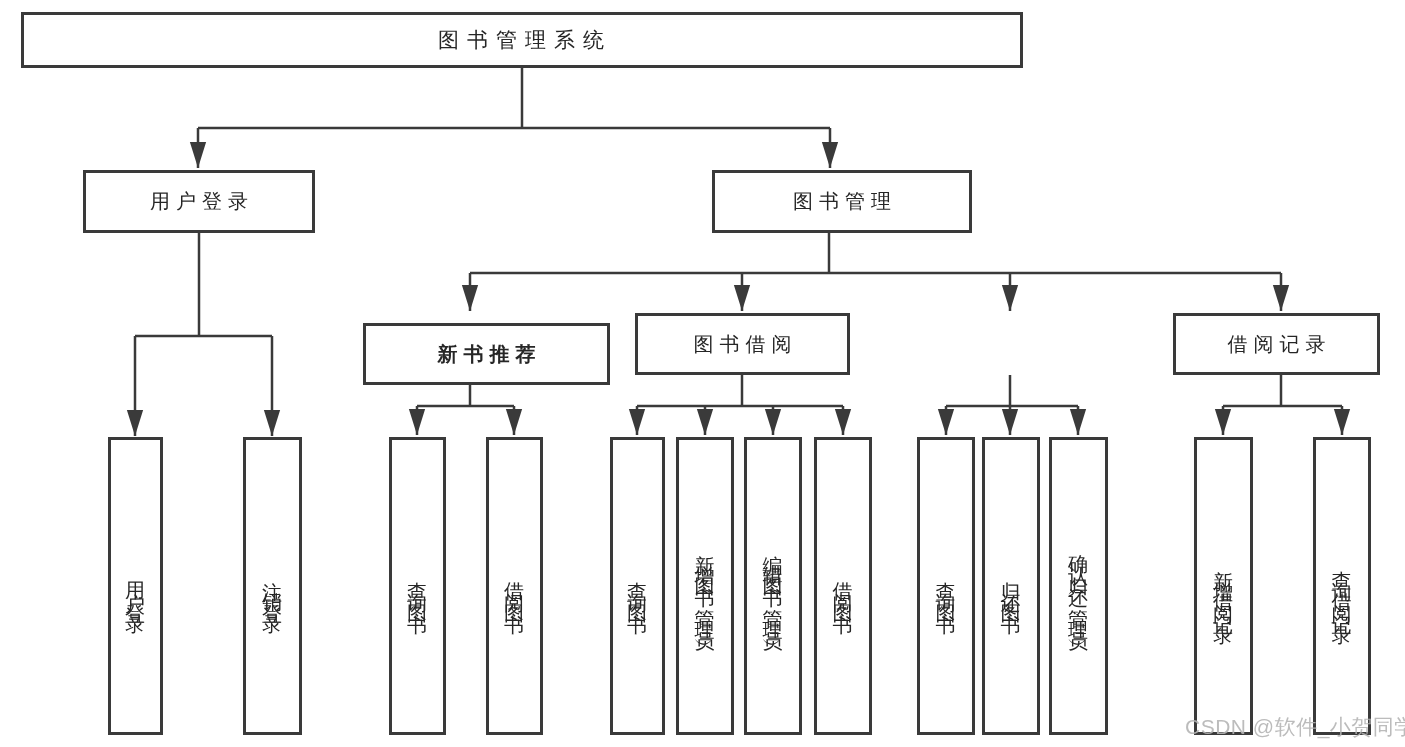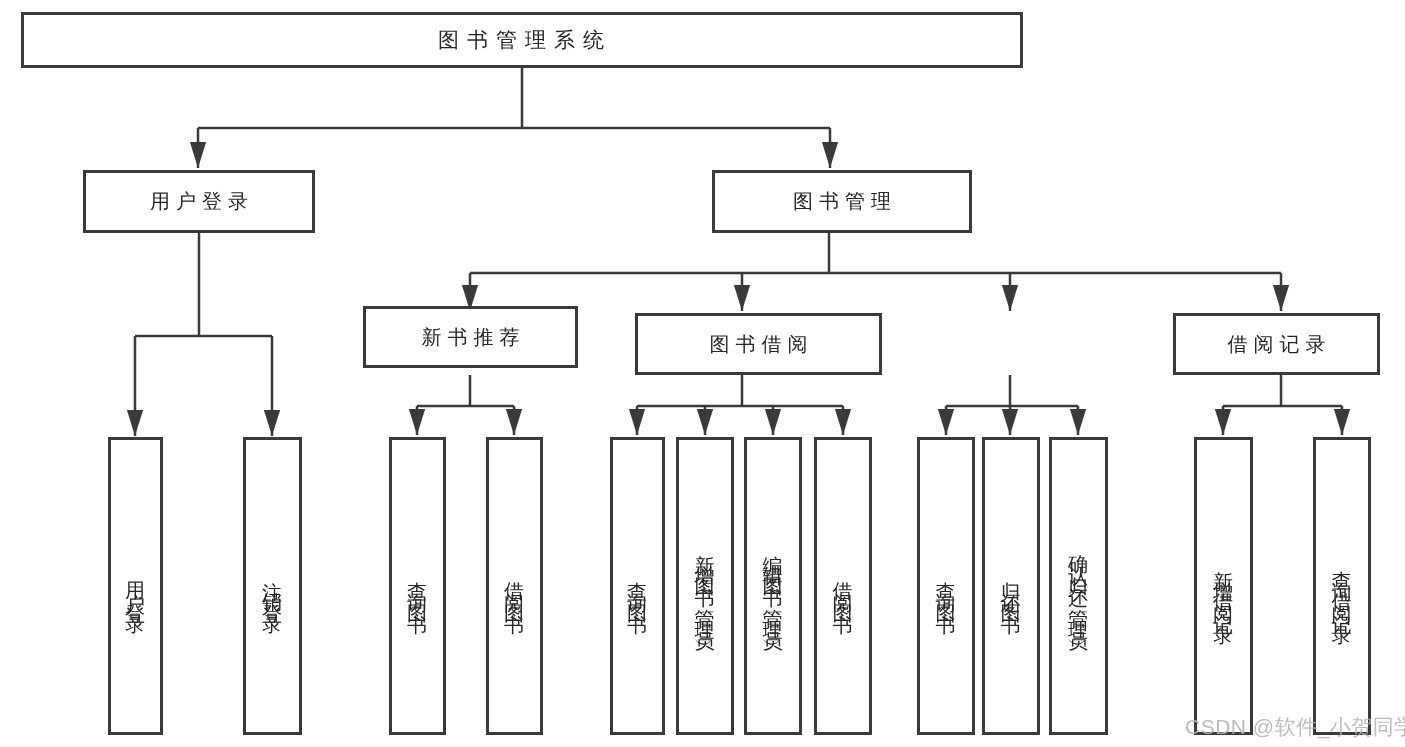--- a/index.html
+++ b/index.html
@@ -135,22 +135,22 @@
       <path class="wire" d="M1223 406 L1223 435" marker-end="url(#arrow)"></path>
       <path class="wire" d="M1342 406 L1342 435" marker-end="url(#arrow)"></path>
     </g>
   </svg>
 
   <div class="box h root" style="left:21px;top:12px;width:1002px;height:56px;">图书管理系统</div>
 
   <div class="box h" style="left:83px;top:170px;width:232px;height:63px;">用户登录</div>
   <div class="box h" style="left:712px;top:170px;width:260px;height:63px;">图书管理</div>
 
-  <div class="box h" style="left:363px;top:306px;width:215px;height:62px;">新书推荐</div>
-  <div class="box h" style="left:635px;top:313px;width:247px;height:62px;">图书借阅</div>
+  <div class="box h" style="left:363px;top:323px;width:247px;height:62px;font-weight:bold;">新书推荐</div>
+  <div class="box h" style="left:635px;top:313px;width:215px;height:62px;">图书借阅</div>
   <div class="box h" style="left:1173px;top:313px;width:207px;height:62px;">借阅记录</div>
 
   <div class="box v" style="left:108px;top:437px;width:55px;height:298px;">用户登录</div>
   <div class="box v" style="left:243px;top:437px;width:59px;height:298px;">注销登录</div>
 
   <div class="box v" style="left:389px;top:437px;width:57px;height:298px;">查询图书</div>
   <div class="box v" style="left:486px;top:437px;width:57px;height:298px;">借阅图书</div>
 
   <div class="box v" style="left:610px;top:437px;width:55px;height:298px;">查询图书</div>
   <div class="box v" style="left:676px;top:437px;width:58px;height:298px;">新增图书（管理员）</div>

